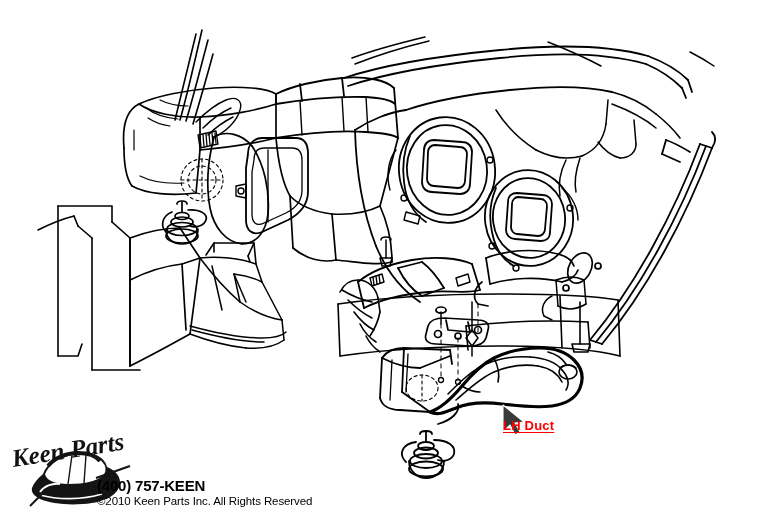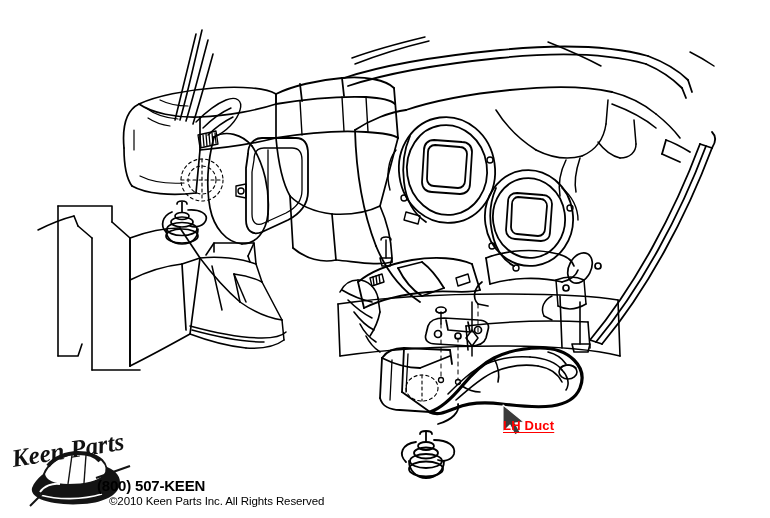--- a/index.html
+++ b/index.html
@@ -61,21 +61,20 @@
     position: absolute;
     left: 97px;
     top: 496px;
     font-family: "Liberation Sans", sans-serif;
     font-size: 11.5px;
     font-weight: normal;
     color: #000000;
     letter-spacing: -0.1px;
     white-space: nowrap;
     line-height: 1;
-    margin-left: 12px;
   }
   #brand-wordmark {
     position: absolute;
     left: 14px;
     top: 446px;
     font-family: "Liberation Serif", serif;
     font-size: 25px;
     font-style: italic;
     font-weight: bold;
     color: #111111;
@@ -524,17 +523,17 @@
       <path d="M40,495 C58,500 82,500 102,494" fill="none" stroke="#ffffff" stroke-width="1.6"></path>
 
       <path d="M96,478 L130,466" fill="none" stroke="#141414" stroke-width="2.2"></path>
 
       <path d="M30,506 L44,492" fill="none" stroke="#141414" stroke-width="2"></path>
     </g>
   </svg>
 
   <div id="brand-wordmark">Keen Parts</div>
 
-  <div id="footer-phone">(800) 507-KEEN</div>
+  <div id="footer-phone">(400) 757-KEEN</div>
 
   <div id="footer-copyright">©2010 Keen Parts Inc. All Rights Reserved</div>
 
 </div>
 
 </body></html>

